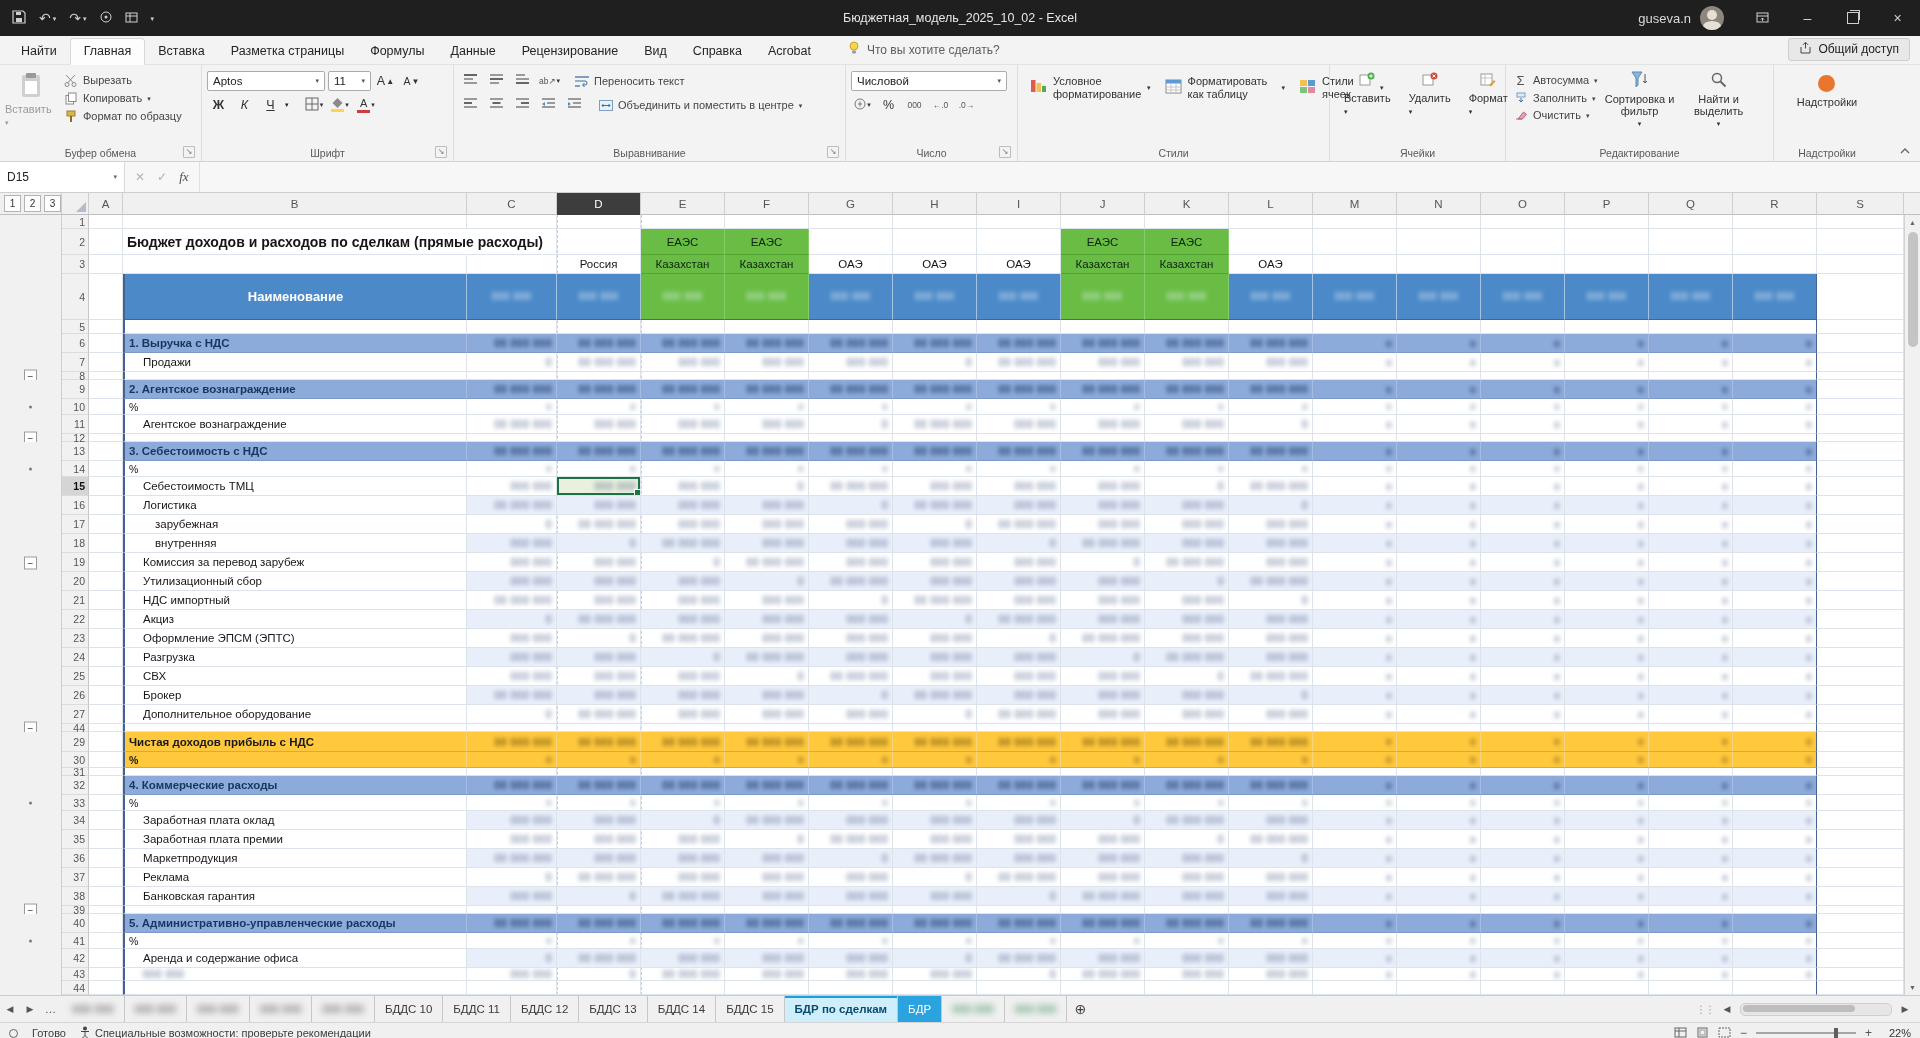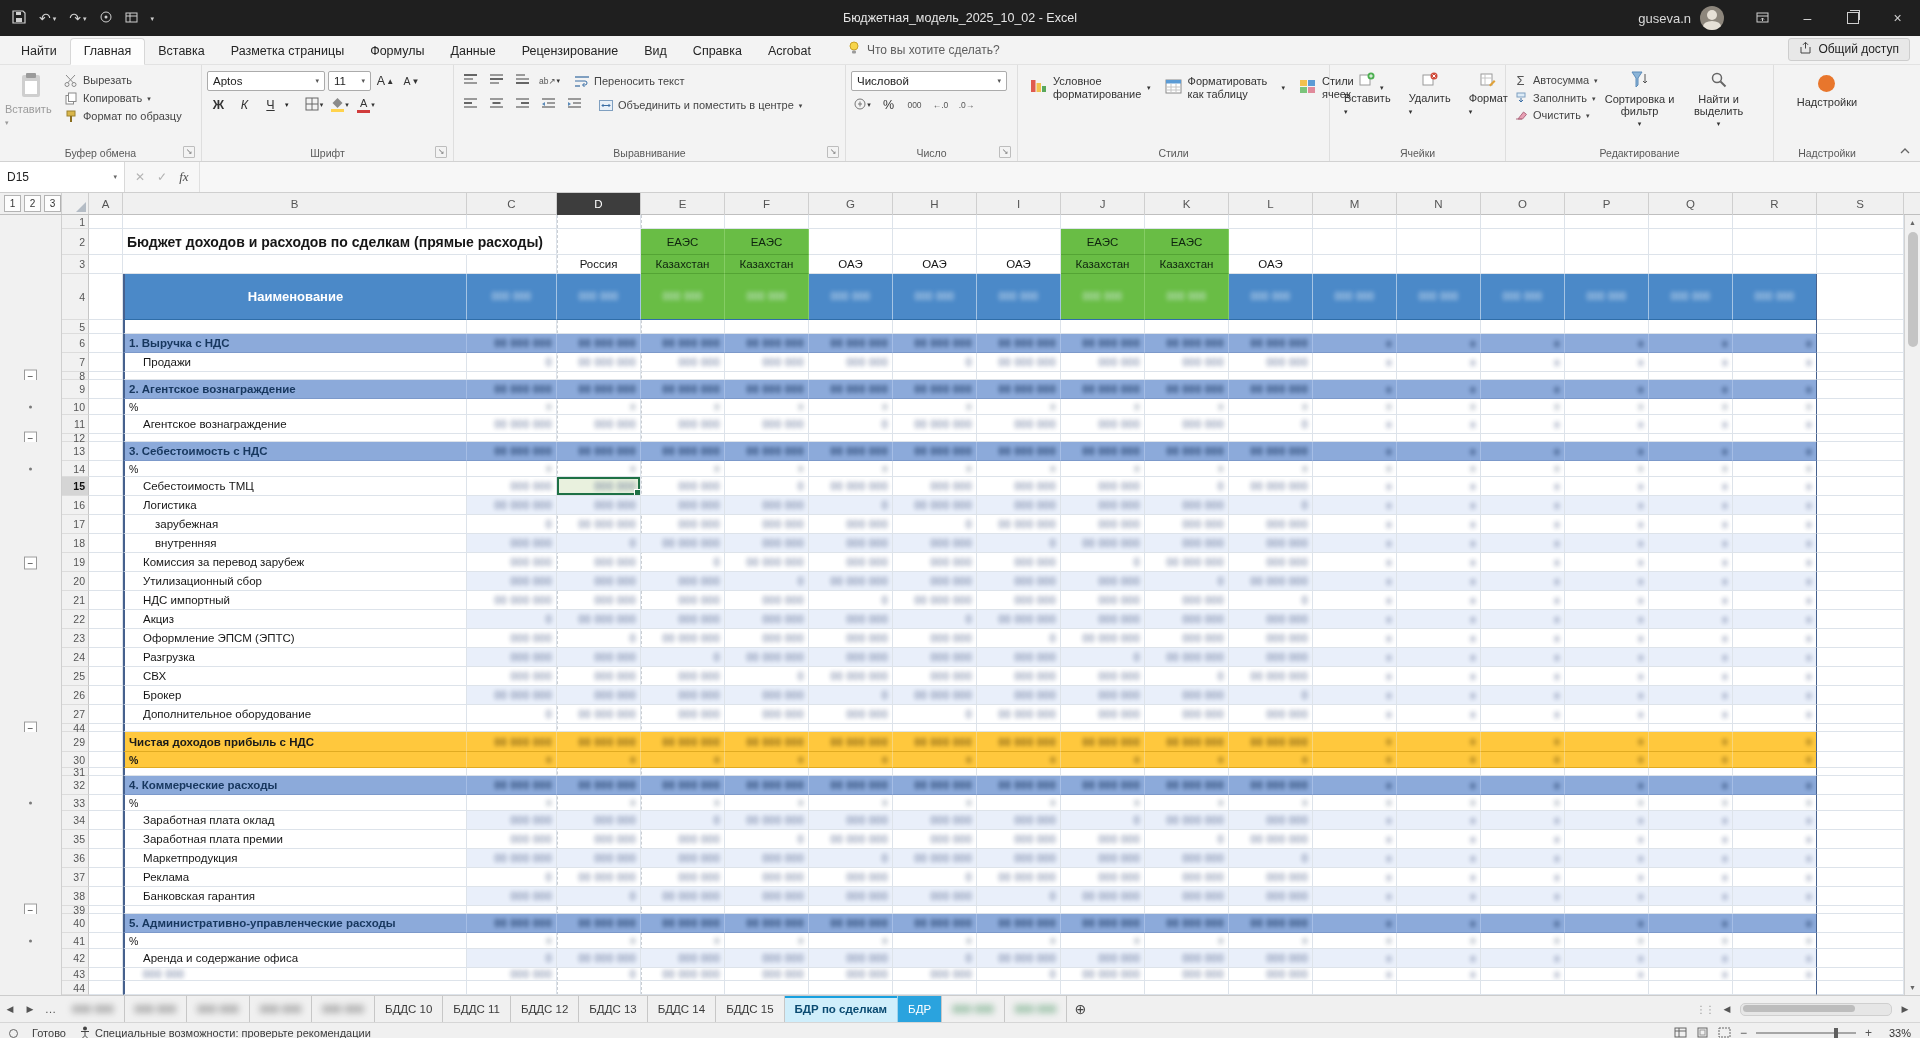--- a/index.html
+++ b/index.html
@@ -2852,17 +2852,17 @@
             <rect x="4" y="3" width="5" height="5" fill="none" stroke="#999"></rect>
           </svg></span>
       <span><svg width="13" height="11">
             <rect x="1" y="1" width="11" height="9" fill="none" stroke="#666" stroke-dasharray="2 1"></rect>
           </svg></span>
       <span class="zoomsign">−</span>
       <div class="zoomtrack">
           <div class="zoomthumb"></div>
         </div>
       <span class="zoomsign">+</span>
-      <span class="zoomtxt">33%</span>
+      <span class="zoomtxt">22%</span>
     </div>
   </div>
 
 </div>
 
 </body></html>

